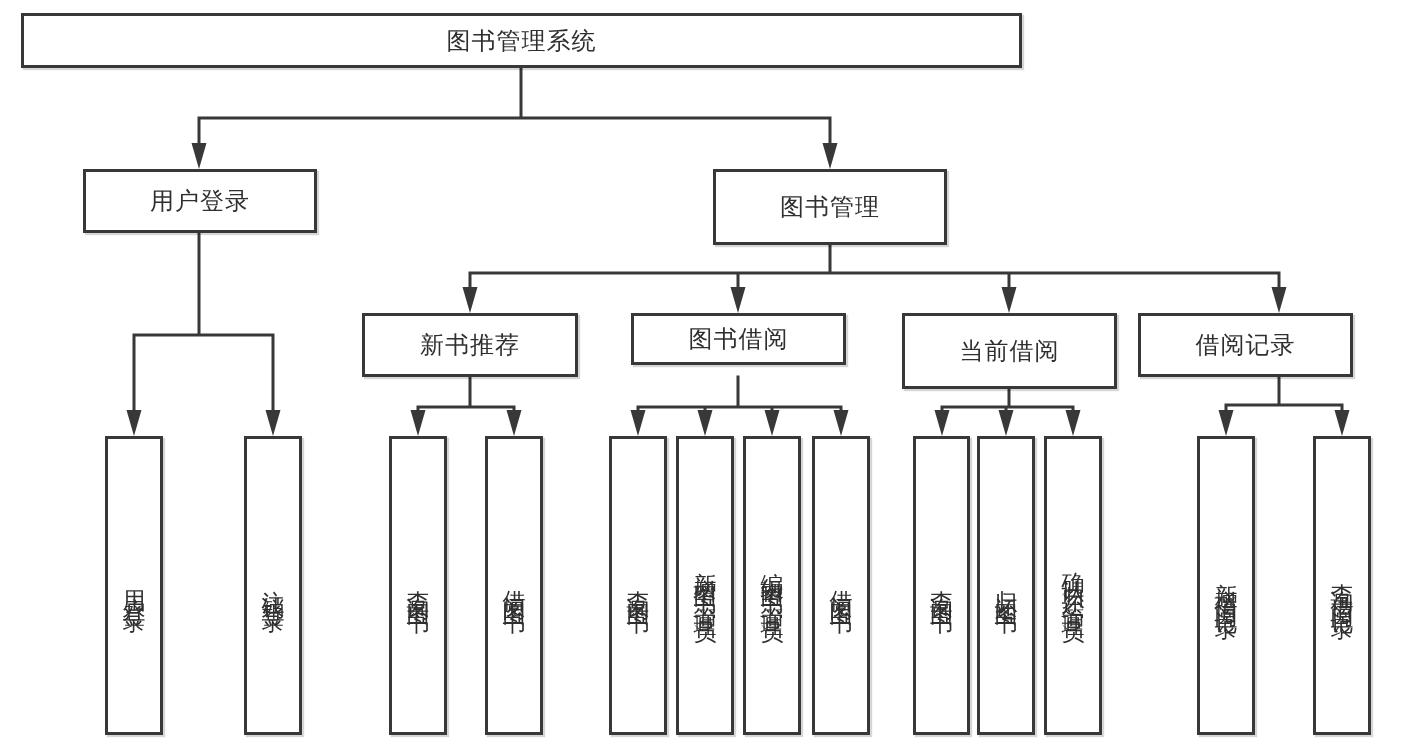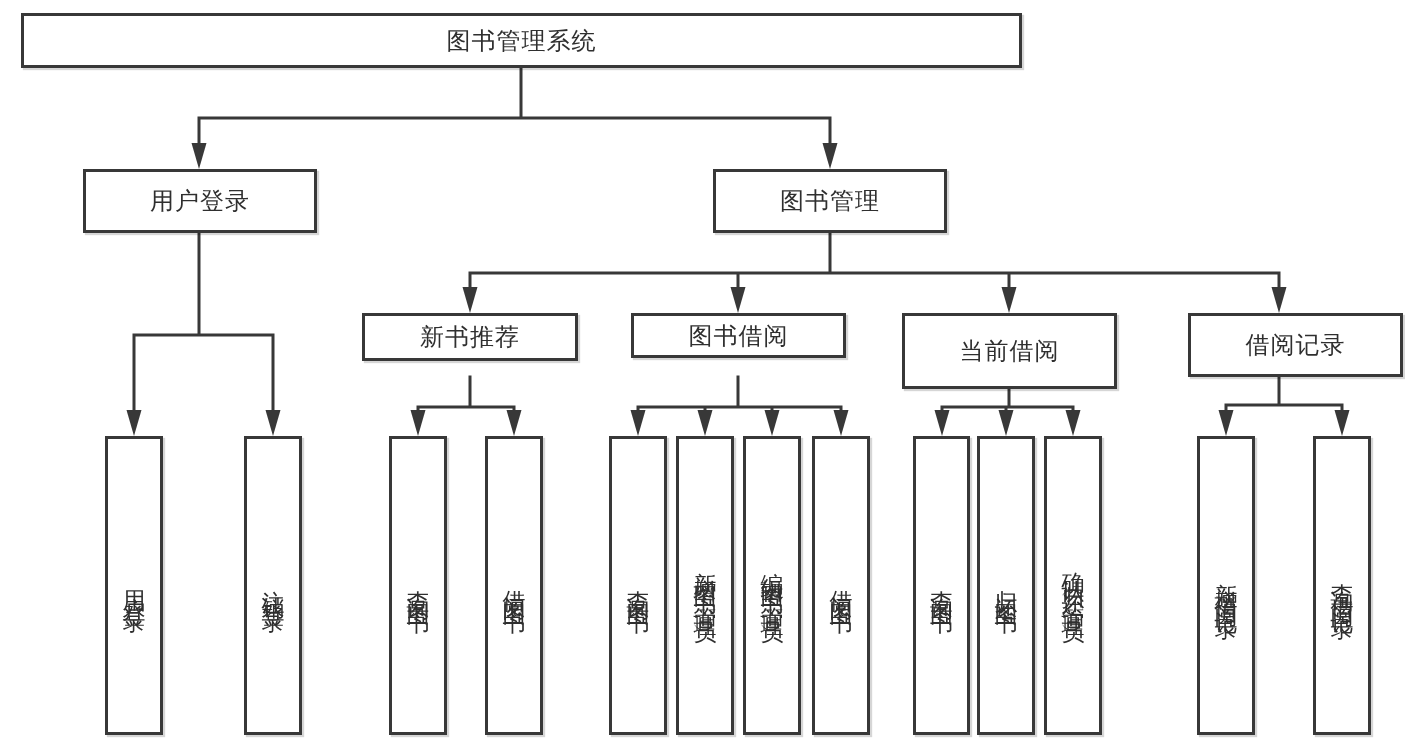--- a/index.html
+++ b/index.html
@@ -103,34 +103,34 @@
     <polygon class="ar" points="1334.5,410 1349.5,410 1342,436"></polygon>
   </svg>
 
   <div class="box" style="left:21px;top:13px;width:1001px;height:55px">
     <span class="h-label">图书管理系统</span>
   </div>
 
   <div class="box" style="left:83px;top:169px;width:234px;height:64px">
     <span class="h-label">用户登录</span>
   </div>
-  <div class="box" style="left:713px;top:169px;width:234px;height:64px">
+  <div class="box" style="left:713px;top:169px;width:234px;height:76px">
     <span class="h-label">图书管理</span>
   </div>
 
-  <div class="box" style="left:362px;top:313px;width:216px;height:48px">
+  <div class="box" style="left:362px;top:313px;width:216px;height:64px">
     <span class="h-label">新书推荐</span>
   </div>
-  <div class="box" style="left:631px;top:313px;width:215px;height:45px">
+  <div class="box" style="left:631px;top:313px;width:215px;height:52px">
     <span class="h-label">图书借阅</span>
   </div>
   <div class="box" style="left:902px;top:313px;width:215px;height:76px">
     <span class="h-label">当前借阅</span>
   </div>
-  <div class="box" style="left:1188px;top:313px;width:215px;height:64px">
+  <div class="box" style="left:1138px;top:313px;width:215px;height:64px">
     <span class="h-label">借阅记录</span>
   </div>
 
   <div class="box" style="left:105px;top:436px;width:58px;height:299px">
     <span class="v-label">用户登录</span>
   </div>
   <div class="box" style="left:244px;top:436px;width:58px;height:299px">
     <span class="v-label">注销登录</span>
   </div>
   <div class="box" style="left:389px;top:436px;width:58px;height:299px">

